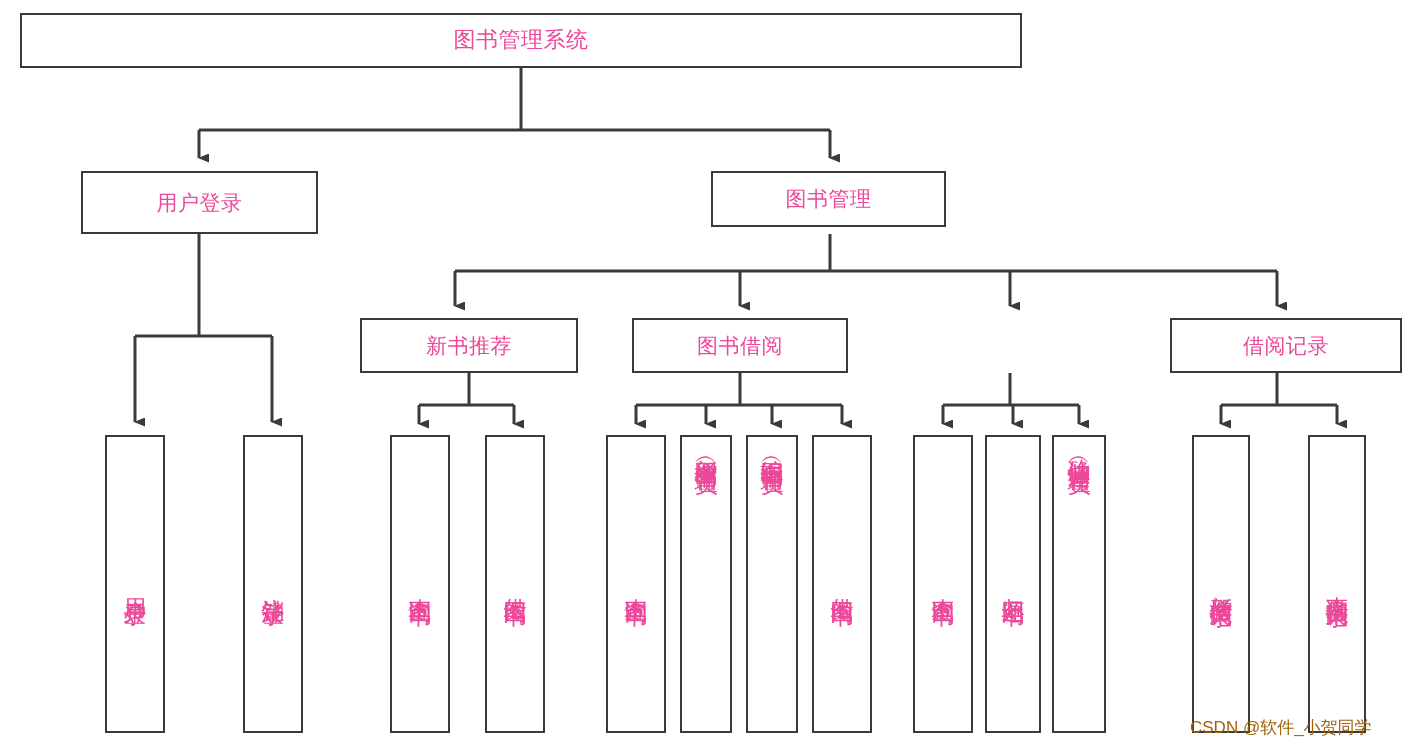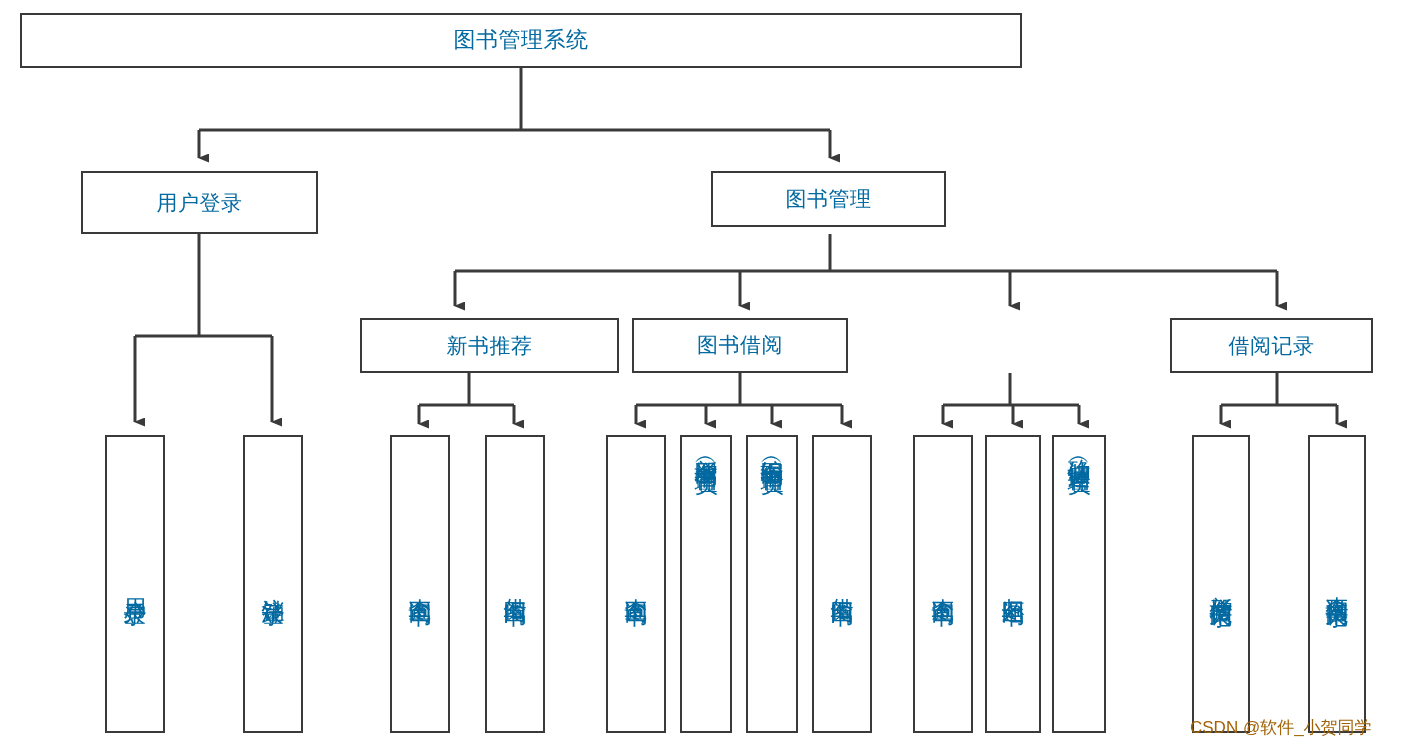--- a/index.html
+++ b/index.html
@@ -27,21 +27,21 @@
     pointer-events: none;
   }
   .node {
     position: absolute;
     box-sizing: border-box;
     background: #ffffff;
     border: 2px solid #3a3a3a;
     display: flex;
     align-items: center;
     justify-content: center;
-    color: #0369a1;
+    color: #ec4899;
   }
   .node .label {
     display: block;
     text-align: center;
     line-height: 1.02;
     letter-spacing: 0.5px;
   }
   
   .node.horiz .label {
     writing-mode: horizontal-tb;
@@ -134,27 +134,27 @@
     <span class="label">图书管理系统</span>
   </div>
 
   <div class="node horiz" style="left:81px; top:171px; width:237px; height:63px;">
     <span class="label">用户登录</span>
   </div>
   <div class="node horiz" style="left:711px; top:171px; width:235px; height:56px;">
     <span class="label">图书管理</span>
   </div>
 
-  <div class="node horiz" style="left:360px; top:318px; width:259px; height:55px;">
+  <div class="node horiz" style="left:360px; top:318px; width:218px; height:55px;">
     <span class="label">新书推荐</span>
   </div>
-  <div class="node horiz" style="left:632px; top:318px; width:216px; height:55px;font-family:Liberation Serif, serif;">
+  <div class="node horiz" style="left:632px; top:318px; width:216px; height:55px;">
     <span class="label">图书借阅</span>
   </div>
-  <div class="node horiz" style="left:1170px; top:318px; width:203px; height:55px;">
+  <div class="node horiz" style="left:1170px; top:318px; width:232px; height:55px;">
     <span class="label">借阅记录</span>
   </div>
 
   <div class="node vert center" style="left:105px; top:435px; width:60px; height:298px;">
     <span class="label">用户登录</span>
   </div>
   <div class="node vert center" style="left:243px; top:435px; width:60px; height:298px;">
     <span class="label">注销登录</span>
   </div>
 

